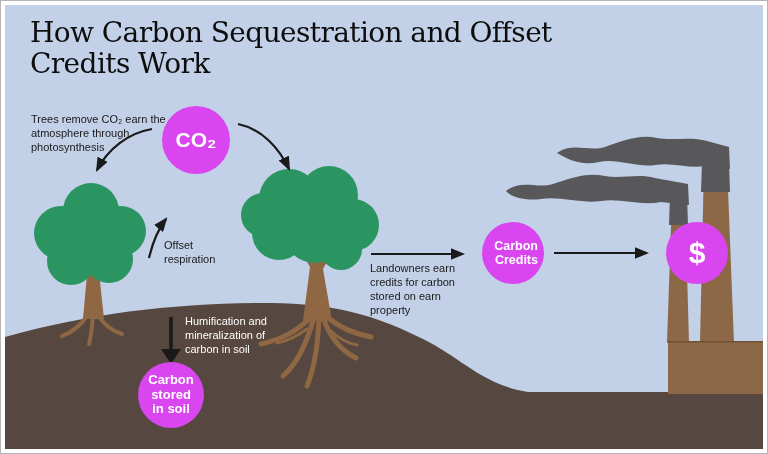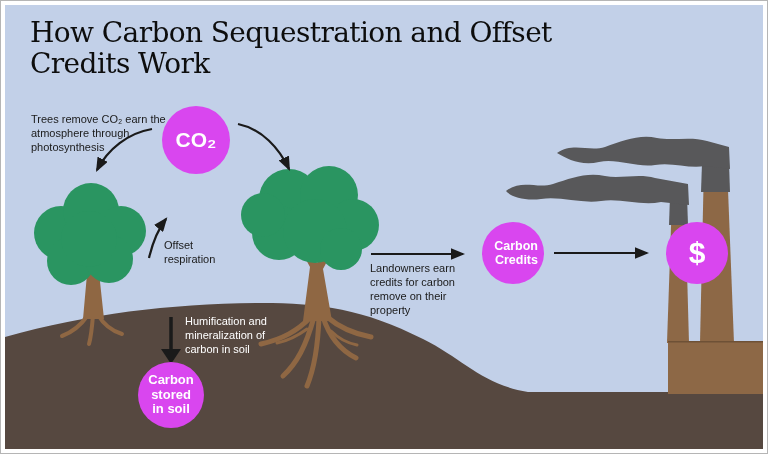--- a/index.html
+++ b/index.html
@@ -140,21 +140,21 @@
 
     <div class="overlay">
       <h1 class="title">How Carbon Sequestration and Offset Credits Work</h1>
 
       <div class="note" style="left:30px; top:111px; width:142px;">Trees remove CO₂ earn the atmosphere through photosynthesis</div>
 
       <div class="note" style="left:163px; top:237px; width:70px;">Offset respiration</div>
 
       <div class="note on-soil" style="left:184px; top:313px; width:100px;">Humification and mineralization of carbon in soil</div>
 
-      <div class="note" style="left:369px; top:260px; width:105px;">Landowners earn credits for carbon remove on their property</div>
+      <div class="note" style="left:369px; top:260px; width:105px;">Landowners earn credits for carbon stored on earn property</div>
 
 
       <div class="bubble bubble-co2">
         <span class="bubble-label">CO₂</span>
       </div>
 
       <div class="bubble bubble-credits">
         <span class="bubble-label">Carbon Credits</span>
       </div>
 

